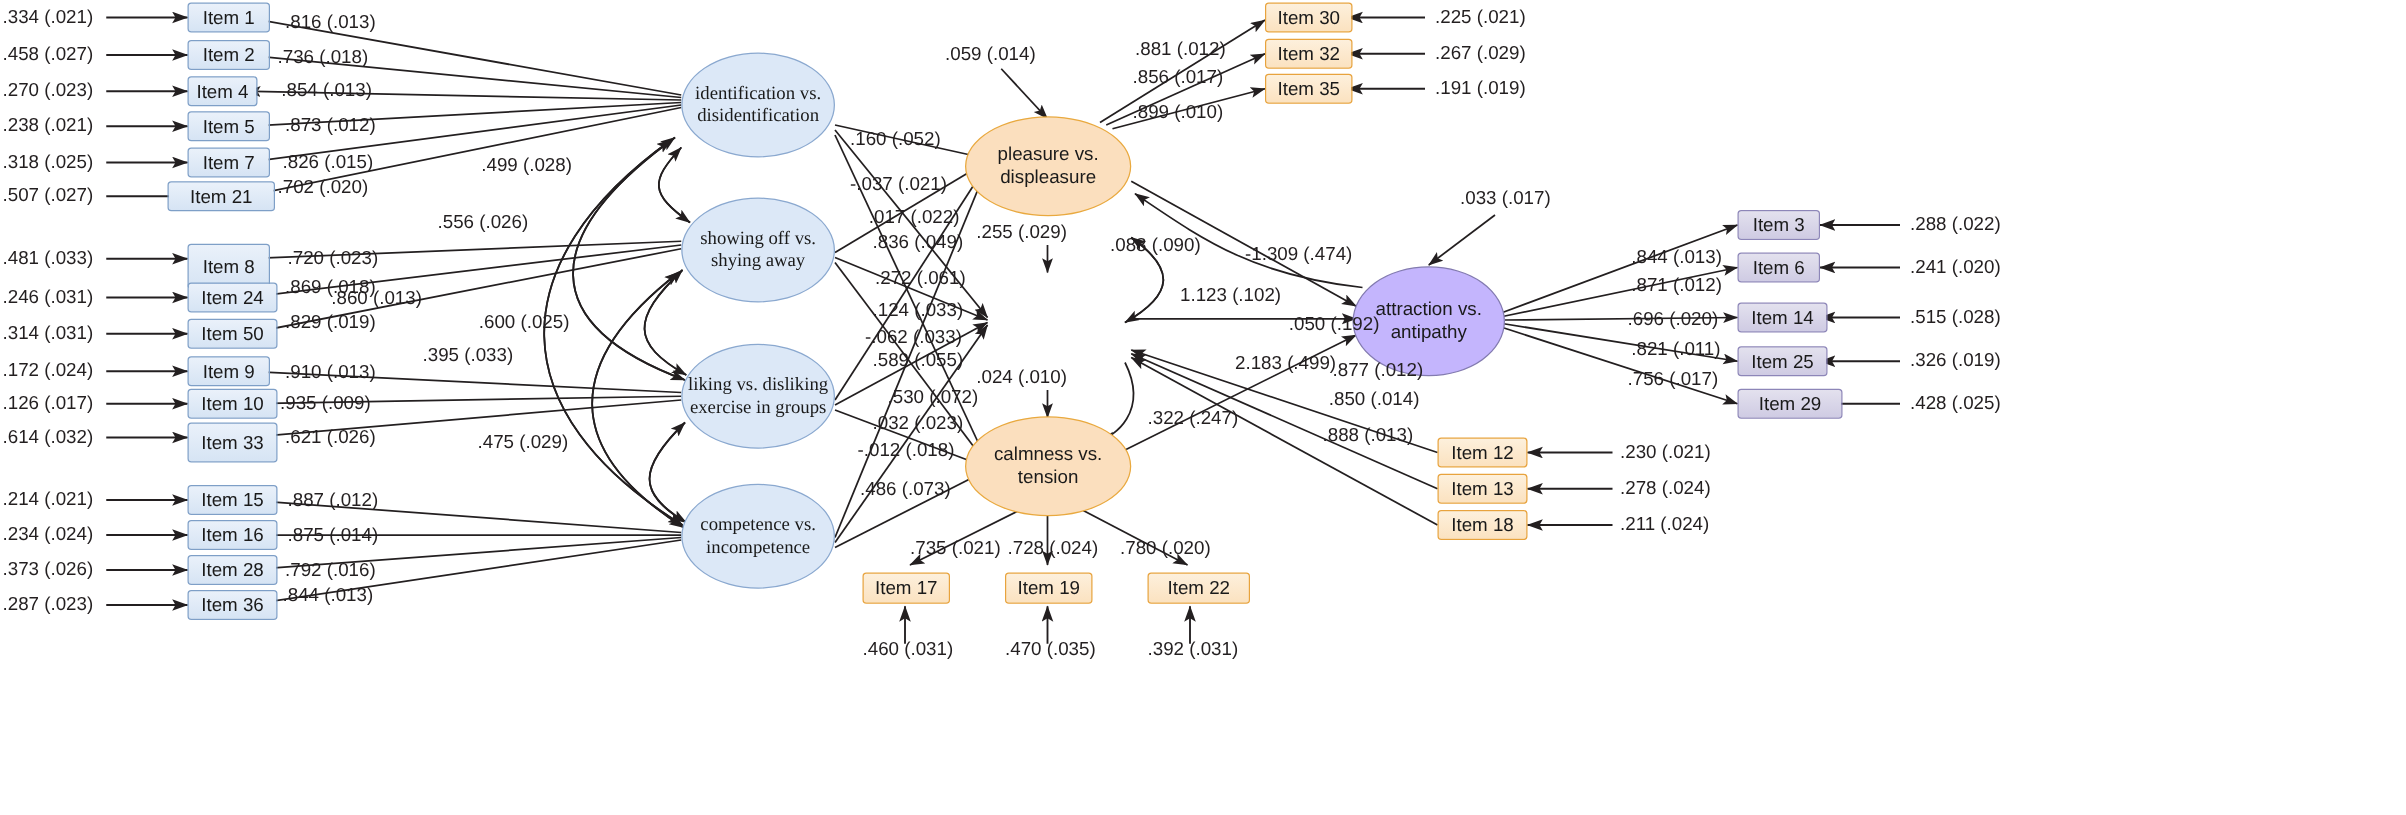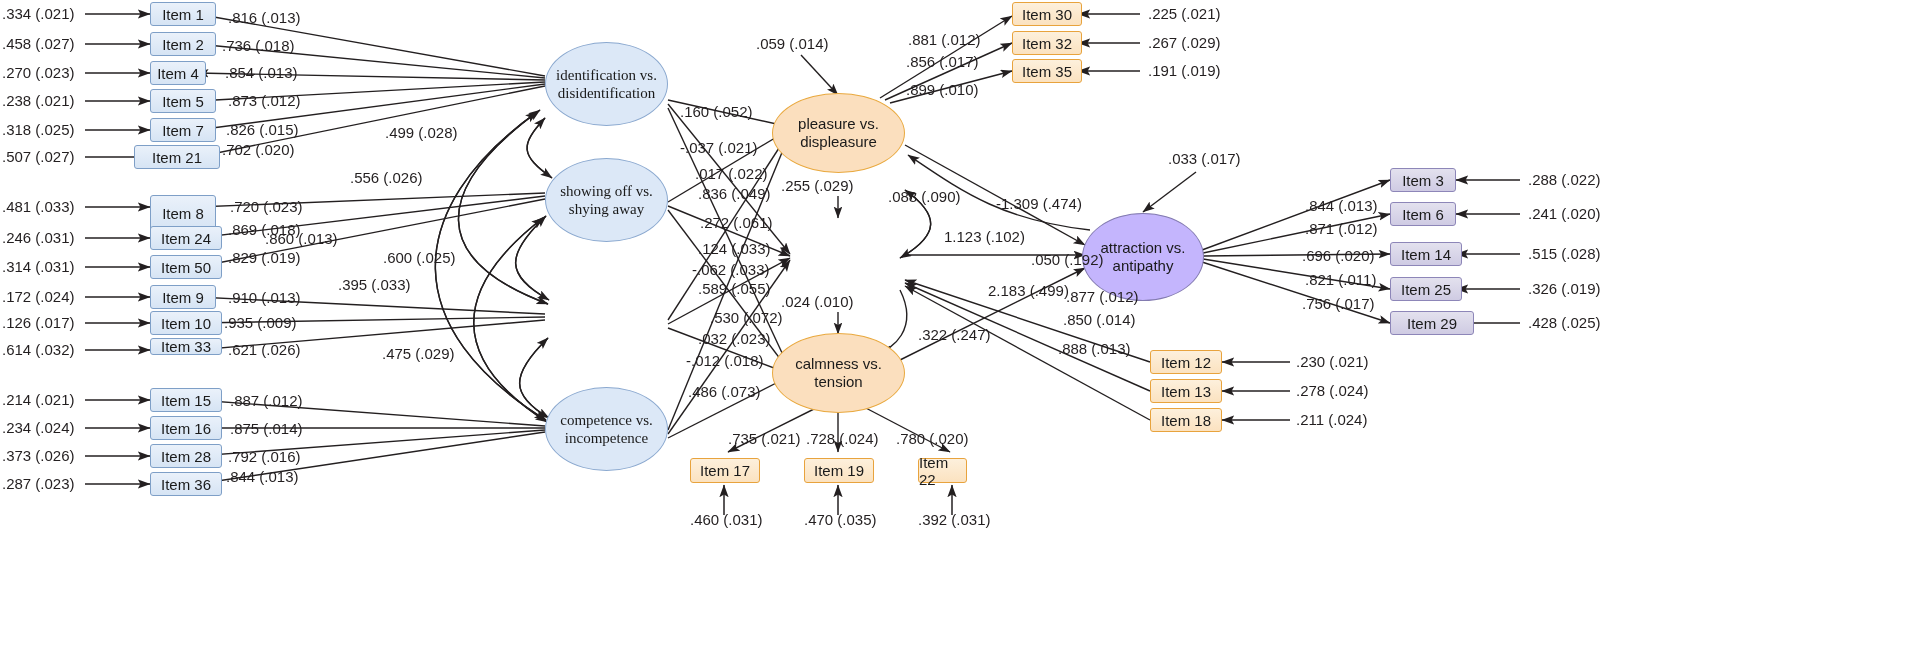--- a/index.html
+++ b/index.html
@@ -200,21 +200,21 @@
     </div>
 <div class="itembox" style="left:150px;top:255px;width:72px;height:24px">
       <span>Item 50</span>
     </div>
 <div class="itembox" style="left:150px;top:285px;width:66px;height:24px">
       <span>Item 9</span>
     </div>
 <div class="itembox" style="left:150px;top:311px;width:72px;height:24px">
       <span>Item 10</span>
     </div>
-<div class="itembox" style="left:150px;top:338px;width:72px;height:17px">
+<div class="itembox" style="left:150px;top:338px;width:72px;height:32px">
       <span>Item 33</span>
     </div>
 <div class="itembox" style="left:150px;top:388px;width:72px;height:24px">
       <span>Item 15</span>
     </div>
 <div class="itembox" style="left:150px;top:416px;width:72px;height:24px">
       <span>Item 16</span>
     </div>
 <div class="itembox" style="left:150px;top:444px;width:72px;height:24px">
       <span>Item 28</span>
@@ -256,20 +256,23 @@
 <div class="num" style="left:230px;top:421px">.875 (.014)</div>
 <div class="num" style="left:228px;top:449px">.792 (.016)</div>
 <div class="num" style="left:226px;top:469px">.844  (.013)</div>
 
 <div class="ellipse blue" style="left:545px;top:42px;width:123px;height:84px">
   <div><span>identification vs.</span><br><span>disidentification</span></div>
 </div>
 <div class="ellipse blue" style="left:545px;top:158px;width:123px;height:84px">
   <div><span>showing off vs.</span><br><span>shying away</span></div>
 </div>
+<div class="ellipse blue" style="left:545px;top:275px;width:123px;height:84px">
+  <div><span>liking vs. disliking</span><br><span>exercise in groups</span></div>
+</div>
 <div class="ellipse blue" style="left:545px;top:387px;width:123px;height:84px">
   <div><span>competence vs.</span><br><span>incompetence</span></div>
 </div>
 
 <div class="num" style="left:385px;top:125px">.499 (.028)</div>
 <div class="num" style="left:350px;top:170px">.556 (.026)</div>
 <div class="num" style="left:265px;top:231px">.860 (.013)</div>
 <div class="num" style="left:383px;top:250px">.600 (.025)</div>
 <div class="num" style="left:338px;top:277px">.395 (.033)</div>
 <div class="num" style="left:382px;top:346px">.475 (.029)</div>
@@ -367,21 +370,21 @@
 <div class="num" style="left:1528px;top:246px">.515 (.028)</div>
 <div class="num" style="left:1528px;top:281px">.326 (.019)</div>
 <div class="num" style="left:1528px;top:315px">.428 (.025)</div>
 
 <div class="itembox orange" style="left:690px;top:458px;width:70px;height:25px">
       <span>Item 17</span>
     </div>
 <div class="itembox orange" style="left:804px;top:458px;width:70px;height:25px">
       <span>Item 19</span>
     </div>
-<div class="itembox orange" style="left:918px;top:458px;width:49px;height:25px">
+<div class="itembox orange" style="left:918px;top:458px;width:82px;height:25px">
       <span>Item 22</span>
     </div>
 <div class="num" style="left:728px;top:431px">.735 (.021)</div>
 <div class="num" style="left:806px;top:431px">.728 (.024)</div>
 <div class="num" style="left:896px;top:431px">.780 (.020)</div>
 <div class="num" style="left:690px;top:512px">.460 (.031)</div>
 <div class="num" style="left:804px;top:512px">.470 (.035)</div>
 <div class="num" style="left:918px;top:512px">.392 (.031)</div>
 
 </div>

